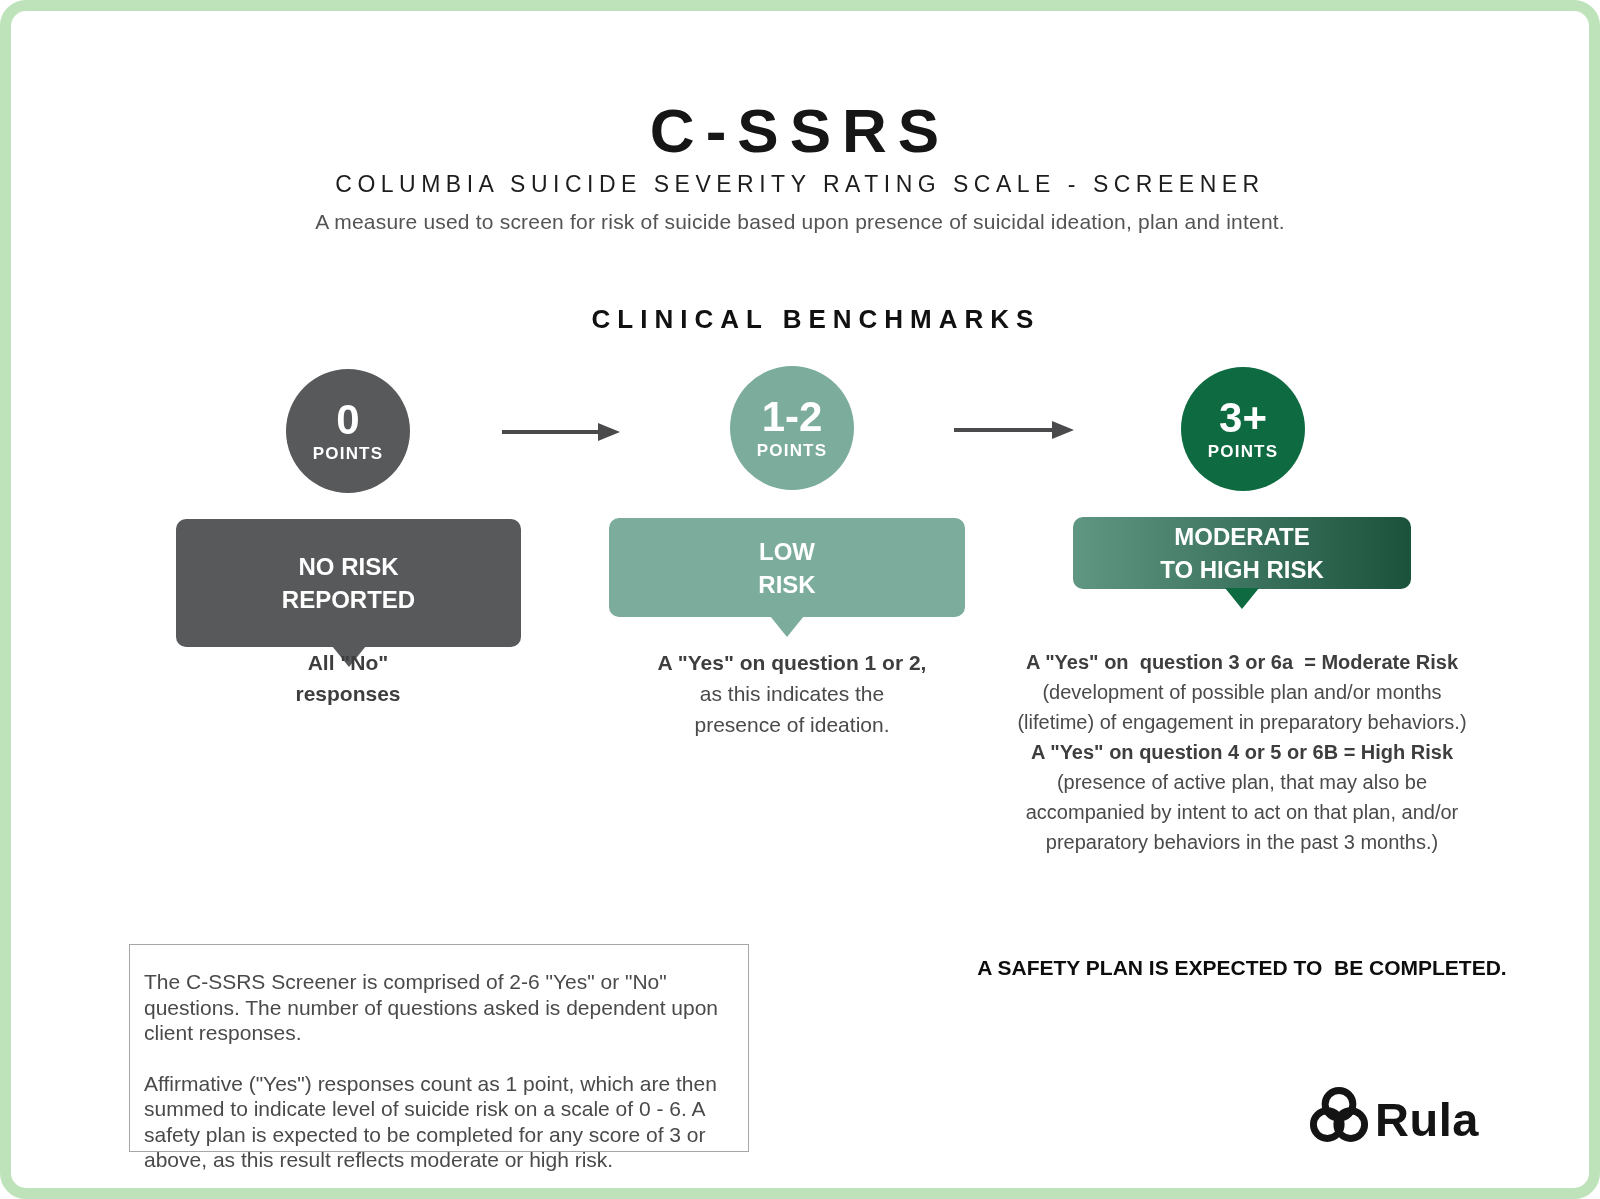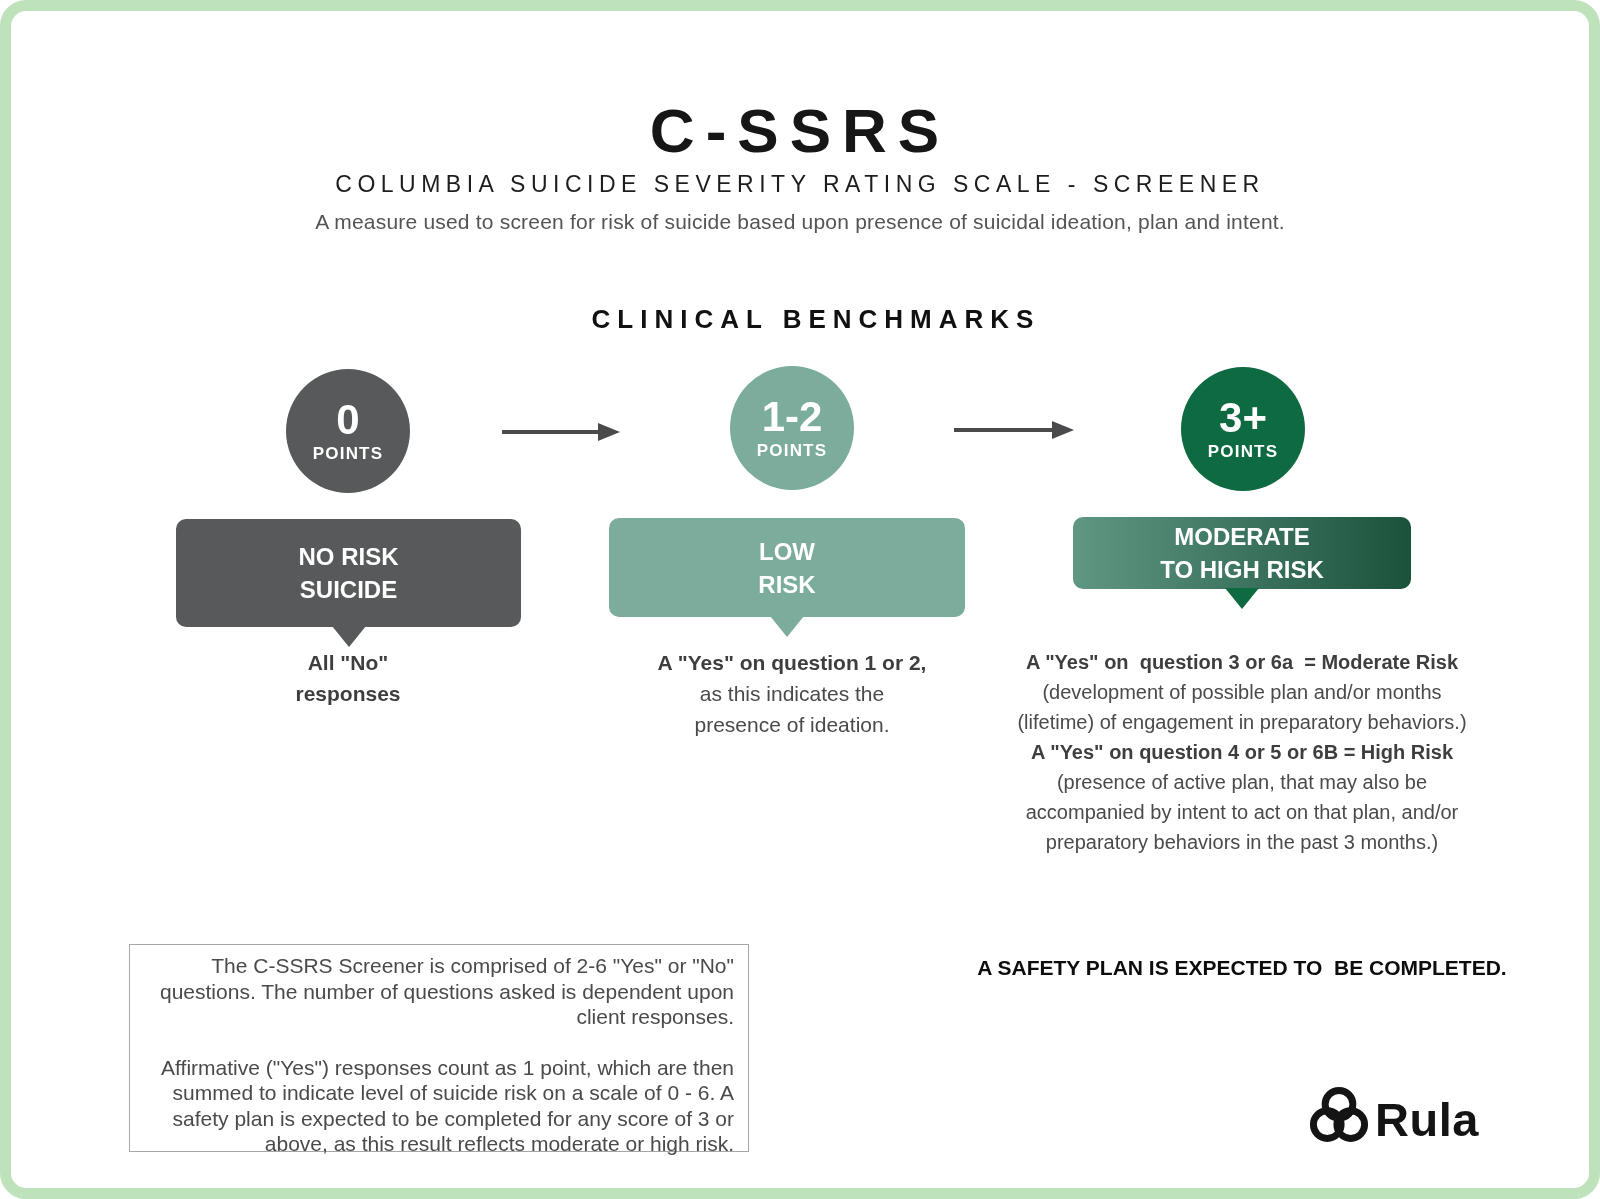--- a/index.html
+++ b/index.html
@@ -36,22 +36,22 @@
   .b-sage{background:#7CAC9B;} .b-sage .tail{border-top-color:#7CAC9B;}
   .b-grad{background:linear-gradient(90deg,#5F9783,#1A523C);} .b-grad .tail{border-top-color:#0E6A40;}
 
   
   .detail{font-size:21px;line-height:31px;color:#4a4a4a;text-align:center;}
   .detail .bold{font-weight:700;color:#3e3e3e;white-space:pre-wrap;}
   .detail3{font-size:20px;line-height:30px;}
   .warning{font-size:21px;line-height:31px;font-weight:700;color:#0d0d0d;text-align:center;}
 
   
-  .notebox{box-sizing:border-box;border:1px solid #a6a6a6;padding:8px 14px;
-    font-size:21px;line-height:25.5px;color:#4a4a4a;background:#fff;text-align:right;}
+  .notebox{box-sizing:border-box;border:1px solid #a6a6a6;padding:24px 14px;
+    font-size:21px;line-height:25.5px;color:#4a4a4a;background:#fff;}
   .notebox p{margin:0 0 25px 0;}
   .notebox p:last-child{margin-bottom:0;}
 
   
   .logo{display:flex;align-items:flex-end;gap:4px;}
   .logo .brand{font-size:47px;font-weight:600;color:#141414;letter-spacing:0.5px;}
 
   .arrow-svg{display:block;}
 </style>
 </head>
@@ -83,23 +83,23 @@
   <svg class="abs arrow-svg" style="left:941px;top:405px;" width="124" height="28" viewBox="0 0 124 28">
     <line x1="2" y1="14" x2="102" y2="14" stroke="#4A4A4C" stroke-width="4"></line>
     <polygon points="100,5 122,14 100,23" fill="#4A4A4C"></polygon>
   </svg>
 
   <div class="abs circle c-green" style="left:1170px;top:356px;">
     <div class="num">3+</div>
     <div class="pts">POINTS</div>
   </div>
 
-  <div class="abs riskbox b-gray" style="left:165px;top:508px;width:345px;height:108px;">
+  <div class="abs riskbox b-gray" style="left:165px;top:508px;width:345px;height:128px;">
     <div>NO RISK</div>
-    <div>SUICIDE</div>
+    <div>REPORTED</div>
     <div class="tail"></div>
   </div>
 
   <div class="abs riskbox b-sage" style="left:598px;top:507px;width:356px;height:99px;">
     <div>LOW</div>
     <div>RISK</div>
     <div class="tail"></div>
   </div>
 
   <div class="abs riskbox b-grad" style="left:1062px;top:506px;width:338px;height:72px;">

